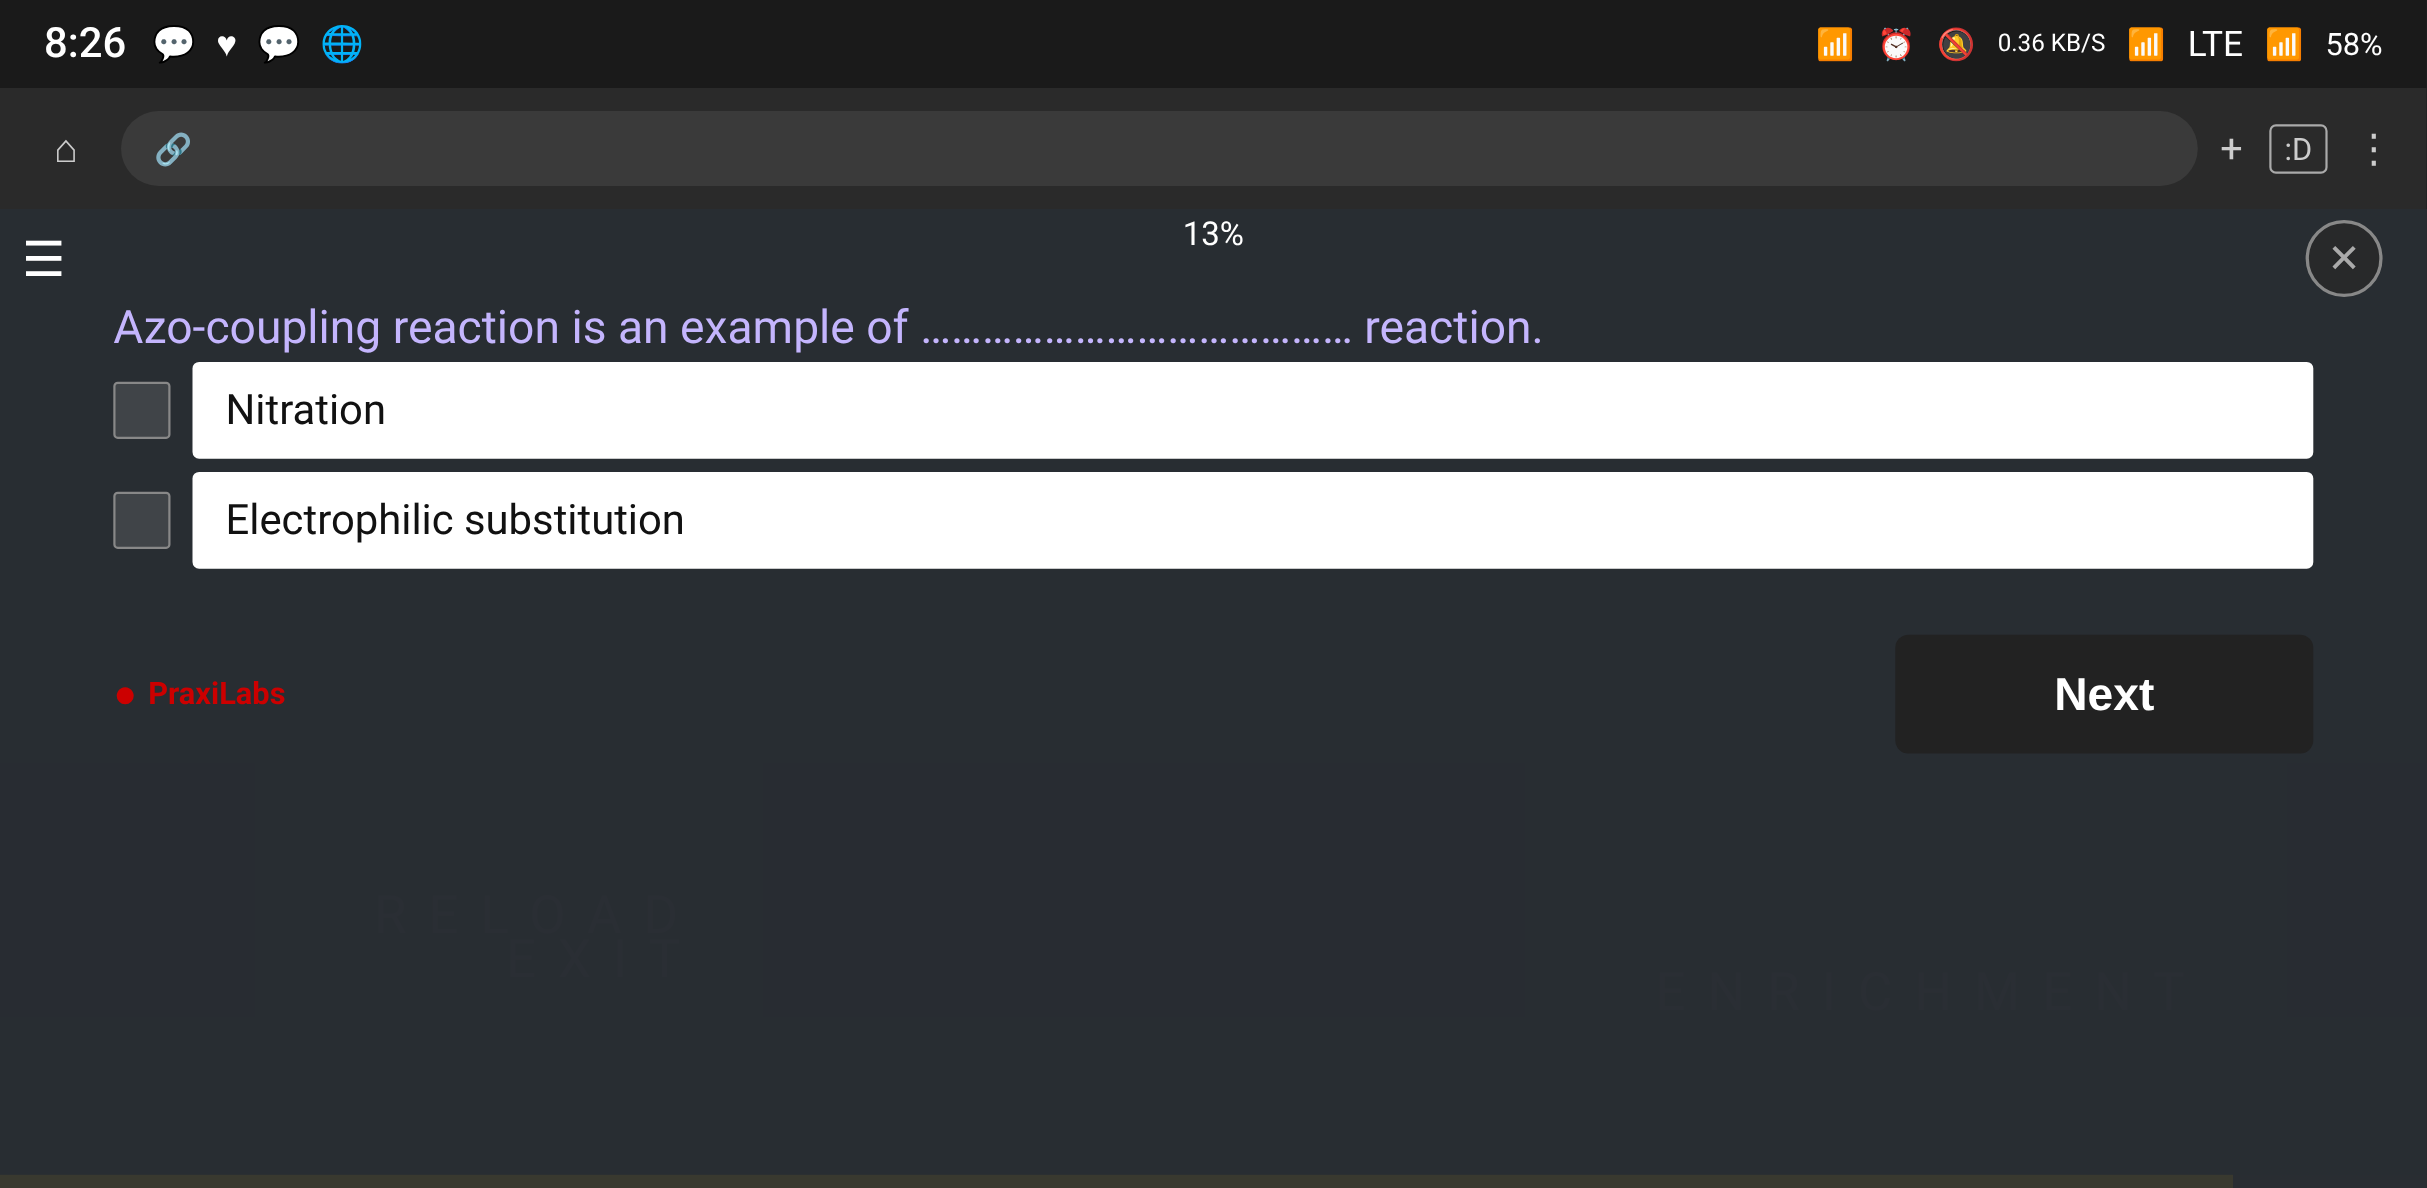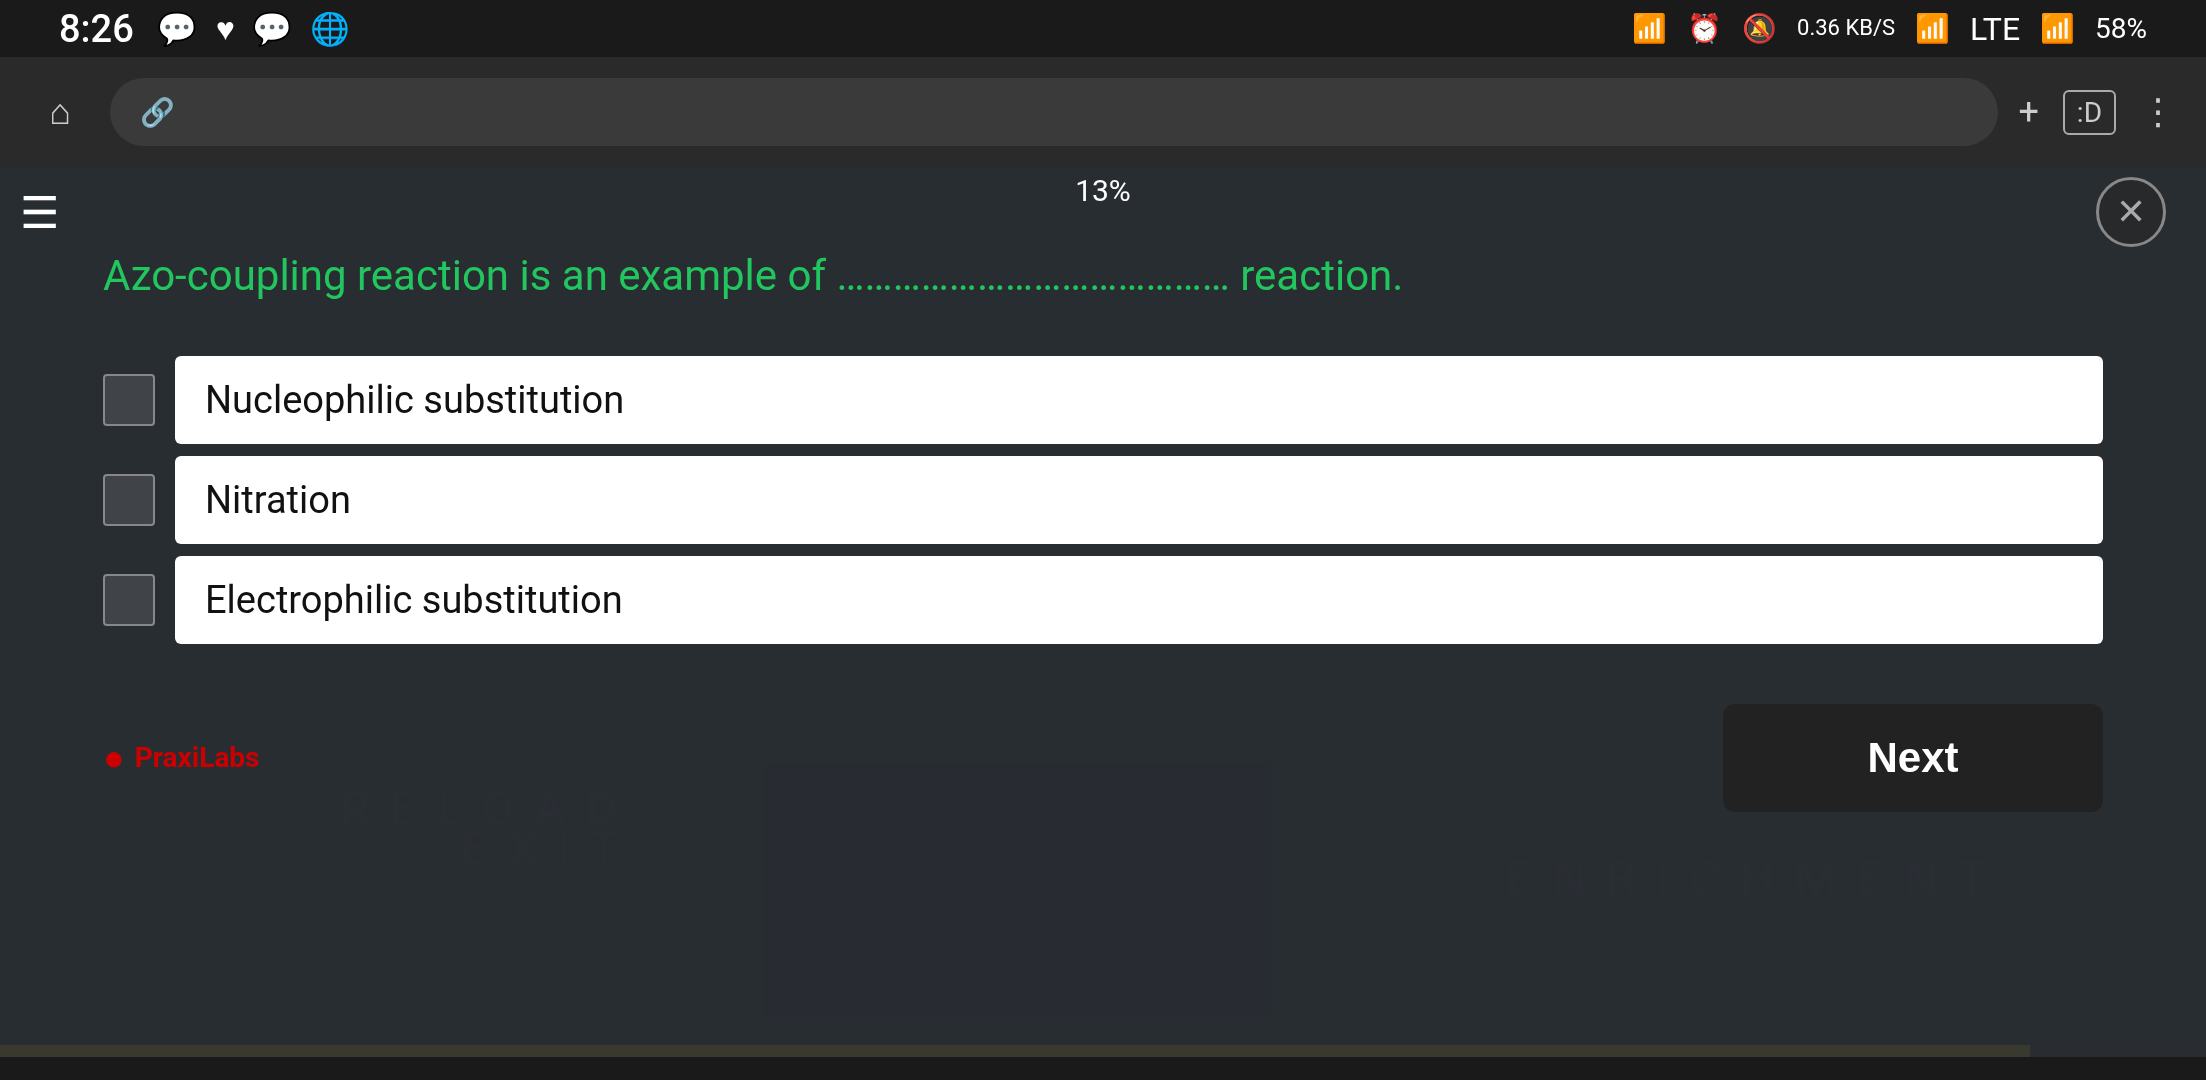--- a/index.html
+++ b/index.html
@@ -8,26 +8,26 @@
       width: 2206px;
       height: 1080px;
       background: #1a1a1a;
       font-family: 'Roboto', Arial, sans-serif;
       overflow: hidden;
     }
 
     
     .status-bar {
       width: 100%;
-      height: 57px;
+      height: 80px;
       background: #1a1a1a;
       display: flex;
       align-items: center;
       justify-content: space-between;
-      padding: 0 59px;
+      padding: 0 40px;
     }
 
     .status-left {
       display: flex;
       align-items: center;
       gap: 24px;
     }
 
     .status-time {
       color: #ffffff;
@@ -174,25 +174,24 @@
       align-items: center;
       justify-content: center;
       color: #aaa;
       font-size: 36px;
       cursor: pointer;
       z-index: 20;
     }
 
     
     .question-text {
-      color: #22c55e;
+      color: #c4b5fd;
       font-size: 42px;
       font-weight: 400;
       margin-top: 60px;
-      margin-bottom: 50px;
       line-height: 1.4;
       padding-right: 80px;
     }
 
     
     .options-list {
       display: flex;
       flex-direction: column;
       gap: 12px;
       margin-bottom: 60px;
@@ -347,24 +346,20 @@
   <div class="close-btn">
     <span>✕</span>
   </div>
 
   <div class="quiz-modal">
 
     <div class="question-text">Azo-coupling reaction is an example of …………………………………… reaction.</div>
 
     <div class="options-list">
 
-      <div class="option-item">
-        <div class="option-checkbox"></div>
-        <div class="option-label">Nucleophilic substitution</div>
-      </div>
 
       <div class="option-item">
         <div class="option-checkbox"></div>
         <div class="option-label">Nitration</div>
       </div>
 
       <div class="option-item">
         <div class="option-checkbox"></div>
         <div class="option-label">Electrophilic substitution</div>
       </div>

